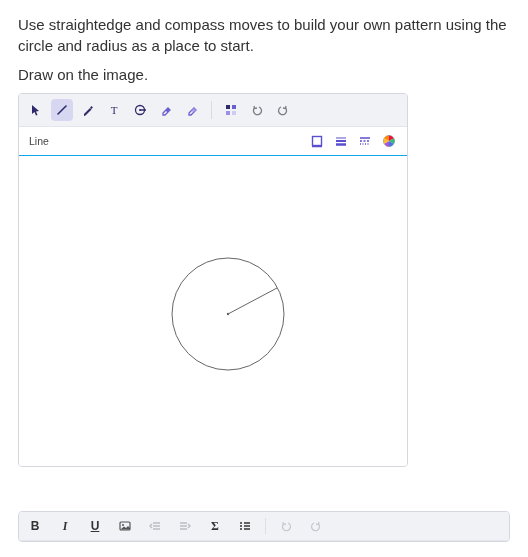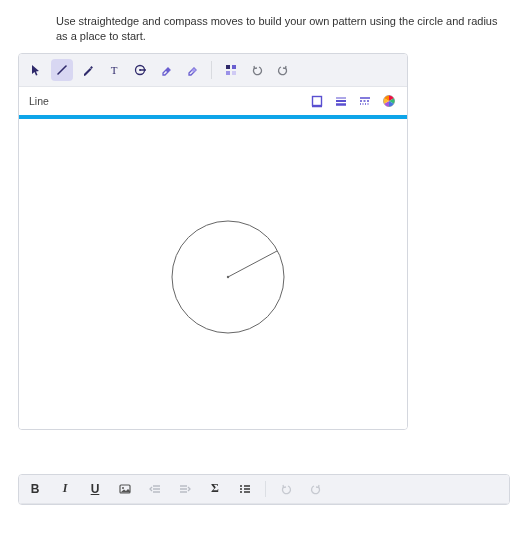--- a/index.html
+++ b/index.html
@@ -6,21 +6,21 @@
   body {
     margin: 0;
     padding: 0;
     font-family: -apple-system, BlinkMacSystemFont, "Segoe UI", Arial, sans-serif;
     font-size: 11px;
     color: #333;
     background: #fff;
     width: 528px;
   }
   .page { padding: 14px 18px 20px 18px; }
-  .instruction { font-size: 11px; color: #333; line-height: 1.4; margin-bottom: 8px; margin-left: 38px; }
+  .instruction { font-size: 15px; color: #333; line-height: 1.4; margin-bottom: 8px; }
   .instruction + .instruction { margin-top: 4px; }
 
   
   .draw-widget {
     width: 390px;
     border: 1px solid #d4d7de;
     border-radius: 4px;
     background: #fff;
     margin: 6px 0 24px 0;
     overflow: hidden;
@@ -41,21 +41,21 @@
   }
   .tool-btn.active { background: #d8d7f2; }
   .tool-btn svg { display: block; }
   .tool-sep { width: 1px; height: 18px; background: #d9dbe0; margin: 0 4px; }
 
   .subbar {
     display: flex;
     align-items: center;
     justify-content: space-between;
     padding: 6px 10px;
-    border-bottom: 4px solid #0ea5e9;
+    border-bottom: 1px solid #0ea5e9;
     font-size: 10.5px;
     color: #444;
     background: #fff;
     gap: 32px;
   }
   .subbar-right { display: flex; align-items: center; gap: 8px; }
   .sb-icon { width: 16px; height: 16px; display:flex; align-items:center; justify-content:center; cursor:pointer; }
 
   .canvas-area {
     width: 100%;
@@ -91,20 +91,21 @@
   }
   .txt-btn.muted { color: #b8bcc4; }
   .txt-sep { width: 1px; height: 16px; background: #dcdfe4; }
 </style>
 </head>
 <body>
 
 <div class="page">
 
   <div class="instruction">Use straightedge and compass moves to build your own pattern using the circle and radius as a place to start.</div>
+  <div class="instruction">Draw on the image.</div>
 
   <div class="draw-widget">
     <div class="draw-toolbar">
 
       <div class="tool-btn">
         <svg width="14" height="14" viewBox="0 0 14 14">
             <path d="M3 2 L10 8 L7 8.5 L8.5 12 L7 12.5 L5.5 9 L3 11 Z" fill="#2f2a6b"></path>
           </svg>
       </div>
       <div class="tool-btn active">

